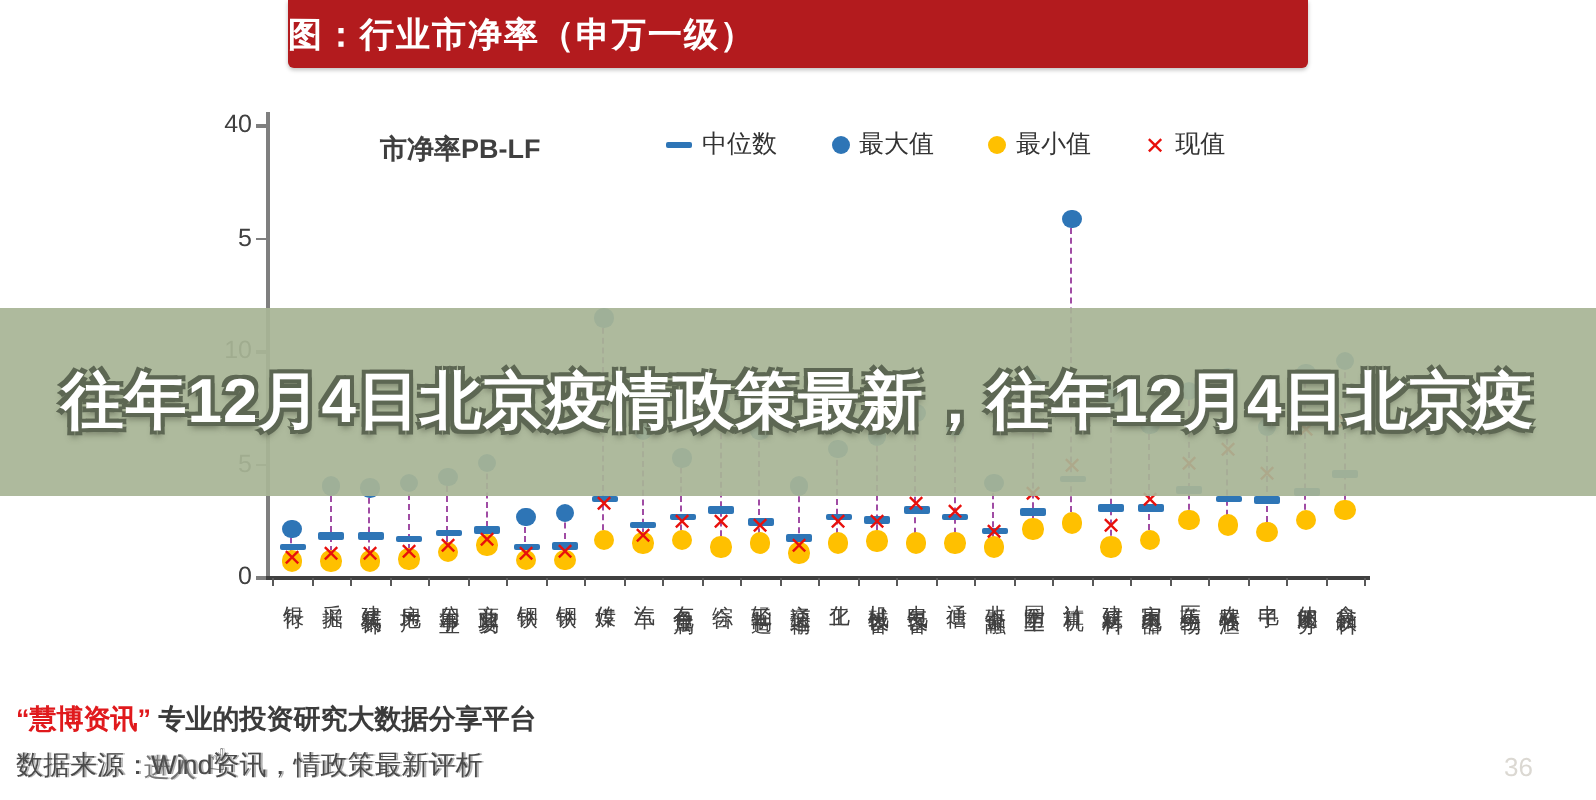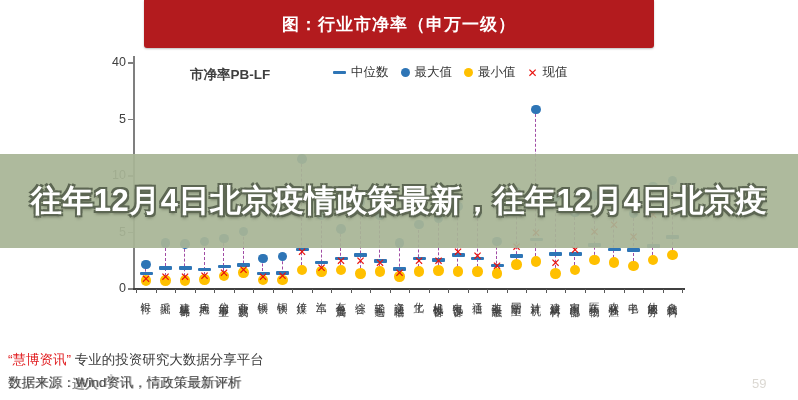--- a/index.html
+++ b/index.html
@@ -1,25 +1,25 @@
 <!DOCTYPE html>
 <html><head>
 <meta charset="utf-8">
 <style>
   html,body{margin:0;padding:0;background:#ffffff;}
   .page{position:relative;width:798px;height:400px;background:#ffffff;overflow:hidden;
         font-family:"Liberation Sans","DejaVu Sans",sans-serif;}
   
-  .banner{position:absolute;left:144px;top:0;width:510px;height:48px;background:#b31b1e;
-          border-radius:0 0 3px 3px;display:flex;align-items:center;justify-content:center;
+  .banner{position:absolute;left:144px;top:0;width:510px;height:34px;background:#b31b1e;
+          border-radius:0 0 3px 3px;display:flex;align-items:center;
           box-shadow:0 1px 2px rgba(0,0,0,.25);}
   .banner span{color:#ffffff;font-size:17px;font-weight:bold;letter-spacing:1px;}
   
   .chart-title{position:absolute;left:190px;top:66px;font-size:13.5px;font-weight:600;color:#3f3f3f;}
-  .legend{position:absolute;left:333px;top:64px;display:flex;align-items:center;gap:12px;}
+  .legend{position:absolute;left:333px;top:64px;display:flex;align-items:center;gap:27px;}
   .legend .item{display:flex;align-items:center;gap:5px;font-size:12.5px;color:#333;}
   .lg-dash{display:inline-block;width:13px;height:3.5px;background:#2e75b6;border-radius:1px;}
   .lg-dot{display:inline-block;width:9px;height:9px;border-radius:50%;}
   .lg-x{color:#e8100c;font-size:12px;font-weight:bold;line-height:1;}
   
   .y-axis{position:absolute;left:133px;top:56px;width:1.5px;height:233px;background:#7f7f7f;}
   .x-axis{position:absolute;left:133px;top:288px;width:552px;height:1.6px;background:#404040;}
   .y-tick{position:absolute;width:5px;height:1.5px;background:#7f7f7f;left:128px;}
   .x-tick{position:absolute;width:1.2px;height:4px;background:#595959;top:289px;}
   .y-label{position:absolute;left:96px;width:30px;text-align:right;font-size:12.5px;color:#404040;}
@@ -34,21 +34,21 @@
             transform:translate(-50%,-50%);}
   
   .overlay-band{position:absolute;left:0;top:154px;width:798px;height:94px;
                 background:rgba(168,181,150,0.93);z-index:10;display:flex;flex-direction:column;
                 align-items:center;justify-content:center;}
   .overlay-band div{color:#ffffff;font-size:31px;font-weight:900;letter-spacing:.5px;line-height:44px;
         white-space:nowrap;
         text-shadow:-2px -2px 0 #5d6753,2px -2px 0 #5d6753,-2px 2px 0 #5d6753,2px 2px 0 #5d6753,
                     0 3px 3px rgba(60,66,50,.55);}
   
-  .footer1{position:absolute;left:8px;top:351px;font-size:13.5px;color:#3b3b3b;}
+  .footer1{position:absolute;left:8px;top:351px;font-size:13.5px;color:#3b3b3b;font-weight:bold;}
   .footer1 .brand{color:#e0191c;}
   .footer2{position:absolute;left:8px;top:374px;font-size:13.5px;color:#4a4a4a;
            text-shadow:1px 0 0 rgba(90,90,90,.45);}
   .footer2 .wm{position:absolute;left:64px;top:1px;color:#555;opacity:.8;font-size:13px;}
   .footer2 .hand{position:absolute;left:96px;top:-3px;color:#444;opacity:.85;font-size:15px;}
   .page-num{position:absolute;left:752px;top:376px;font-size:13px;color:#dbd8d2;}
 </style>
 </head>
 <body>
 
@@ -296,15 +296,15 @@
   </div>
 
   <div class="footer1">
     <span class="brand">“慧博资讯”</span><span> 专业的投资研究大数据分享平台</span>
   </div>
   <div class="footer2">
     <span>数据来源：Wind资讯，情政策最新评析</span>
     <span class="wm">进入</span>
     <span class="hand">☝</span>
   </div>
-  <div class="page-num">59</div>
+  <div class="page-num">36</div>
 
 </div>
 
 </body></html>

